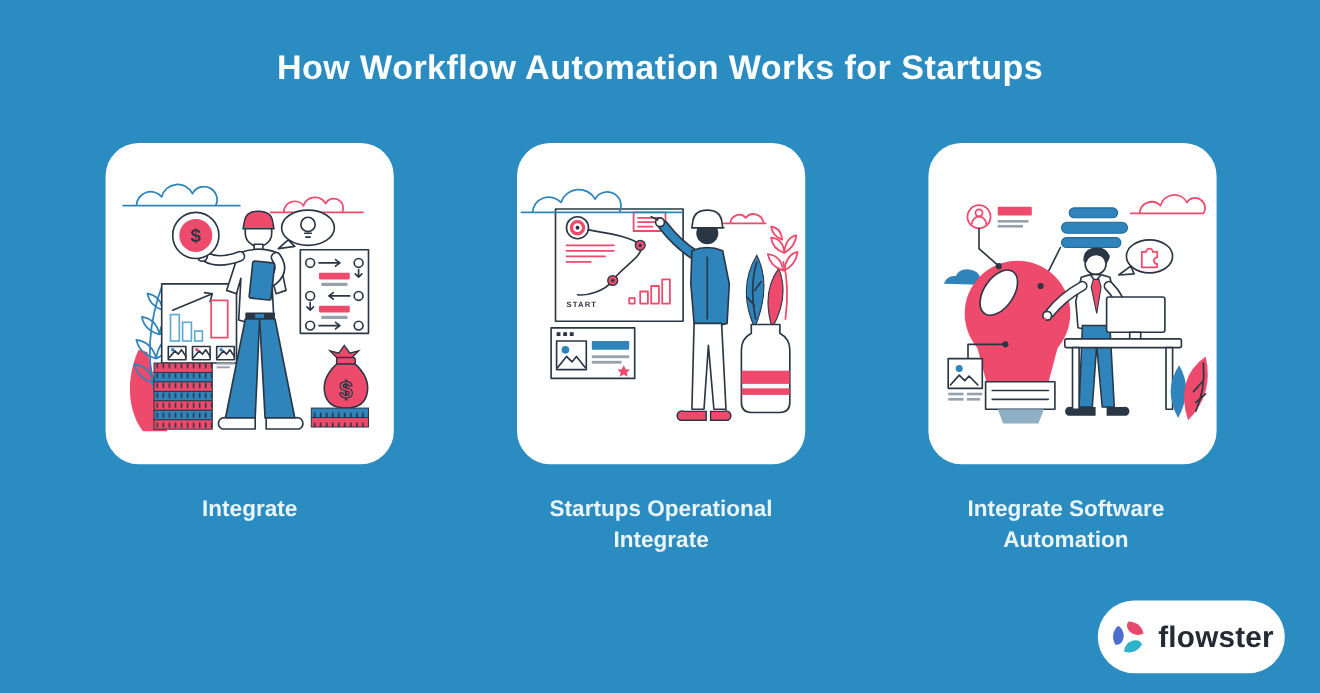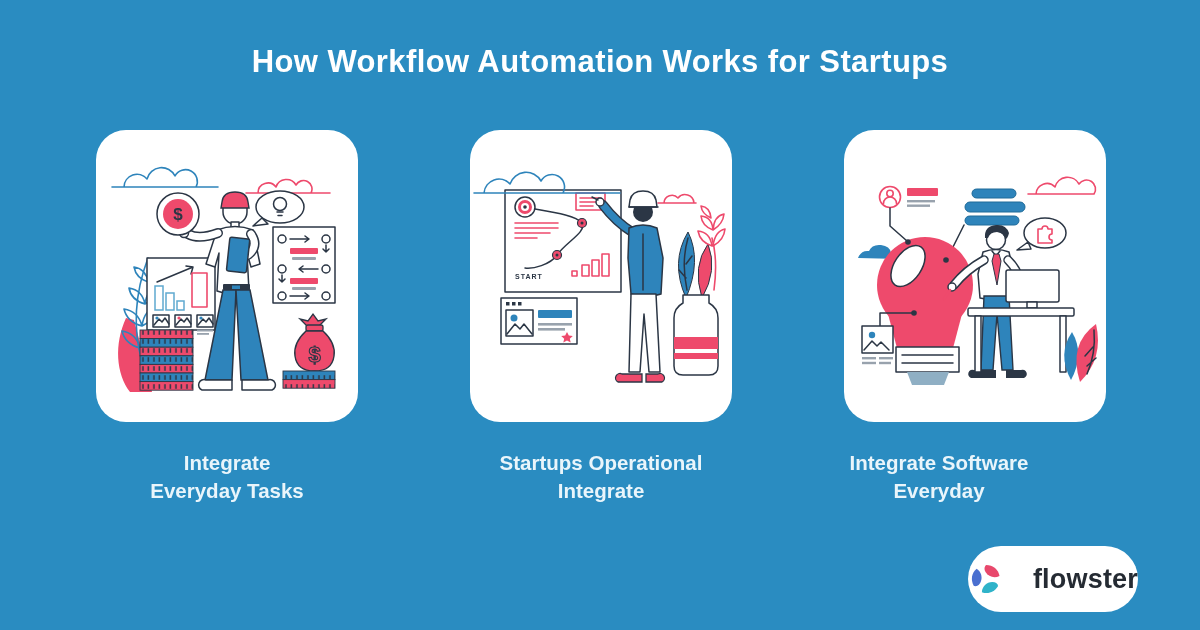--- a/index.html
+++ b/index.html
@@ -5,22 +5,22 @@
   html,body{margin:0;padding:0;background:#2a8cc1;}
   .canvas{position:relative;width:1200px;height:630px;background:#2a8cc1;overflow:hidden;
           font-family:"Liberation Sans","DejaVu Sans",sans-serif;}
   .title{position:absolute;top:44px;left:0;width:100%;text-align:center;margin:0;
          color:#ffffff;font-size:31px;font-weight:600;letter-spacing:.4px;}
   .card{position:absolute;top:130px;width:262px;height:292px;background:#ffffff;border-radius:30px;}
   .card svg{width:100%;height:100%;display:block;}
   .caption{position:absolute;top:449px;width:262px;text-align:center;color:#e9f5fb;
            font-size:20.5px;font-weight:600;line-height:28px;}
   .caption span{display:block;}
-  .logo-pill{position:absolute;left:968px;top:546px;width:170px;height:66px;background:#ffffff;
-             border-radius:33px;display:flex;align-items:center;justify-content:space-between;gap:9px;}
+  .logo-pill{position:absolute;left:998px;top:546px;width:170px;height:66px;background:#ffffff;
+             border-radius:33px;display:flex;align-items:center;justify-content:center;gap:9px;}
   .logo-text{font-size:27px;font-weight:700;color:#252b33;letter-spacing:.2px;}
   
   .o  {fill:none;stroke:#2b3645;stroke-width:1.5;stroke-linecap:round;stroke-linejoin:round;}
   .ow {fill:#ffffff;stroke:#2b3645;stroke-width:1.5;stroke-linecap:round;stroke-linejoin:round;}
   .p  {fill:#ee4a6c;}
   .pso{fill:none;stroke:#ee4a6c;stroke-width:1.6;stroke-linecap:round;stroke-linejoin:round;}
   .b  {fill:#2e84bb;}
   .bso{fill:none;stroke:#2e84bb;stroke-width:1.6;stroke-linecap:round;stroke-linejoin:round;}
   .g  {fill:#98a2ad;}
   .navy{fill:#2b3645;}
@@ -312,29 +312,28 @@
       <g>
         <path class="b" d="M227 250 q-14 -26 1 -48 q13 22 -1 48 z"></path>
         <path class="p" d="M236 252 q24 -24 16 -58 q-28 20 -16 58 z"></path>
         <path class="o" stroke-width="1" d="M243 244 q9 -20 7 -44 M243 236 l9 -8 M241 226 l8 -9"></path>
       </g>
     </svg>
   </div>
 
   <div class="caption" style="left:96px">
     <span>Integrate</span>
-    <span>Everyday Tasks</span>
   </div>
   <div class="caption" style="left:470px">
     <span>Startups Operational</span>
     <span>Integrate</span>
   </div>
-  <div class="caption" style="left:808px">
+  <div class="caption" style="left:838px">
     <span>Integrate Software</span>
-    <span>Everyday</span>
+    <span>Automation</span>
   </div>
 
   <div class="logo-pill">
     <svg width="36" height="36" viewBox="0 0 36 36">
       <path fill="#e8486c" d="M18 4 C25 4 30.5 8.5 31.5 15 C26.5 17.5 20.5 16 17.5 11 C15.8 8 16.4 5.8 18 4 Z"></path>
       <path fill="#2fb3c9" d="M18 4 C25 4 30.5 8.5 31.5 15 C26.5 17.5 20.5 16 17.5 11 C15.8 8 16.4 5.8 18 4 Z" transform="rotate(120 18 18)"></path>
       <path fill="#4a6fd0" d="M18 4 C25 4 30.5 8.5 31.5 15 C26.5 17.5 20.5 16 17.5 11 C15.8 8 16.4 5.8 18 4 Z" transform="rotate(240 18 18)"></path>
     </svg>
     <span class="logo-text">flowster</span>
   </div>

